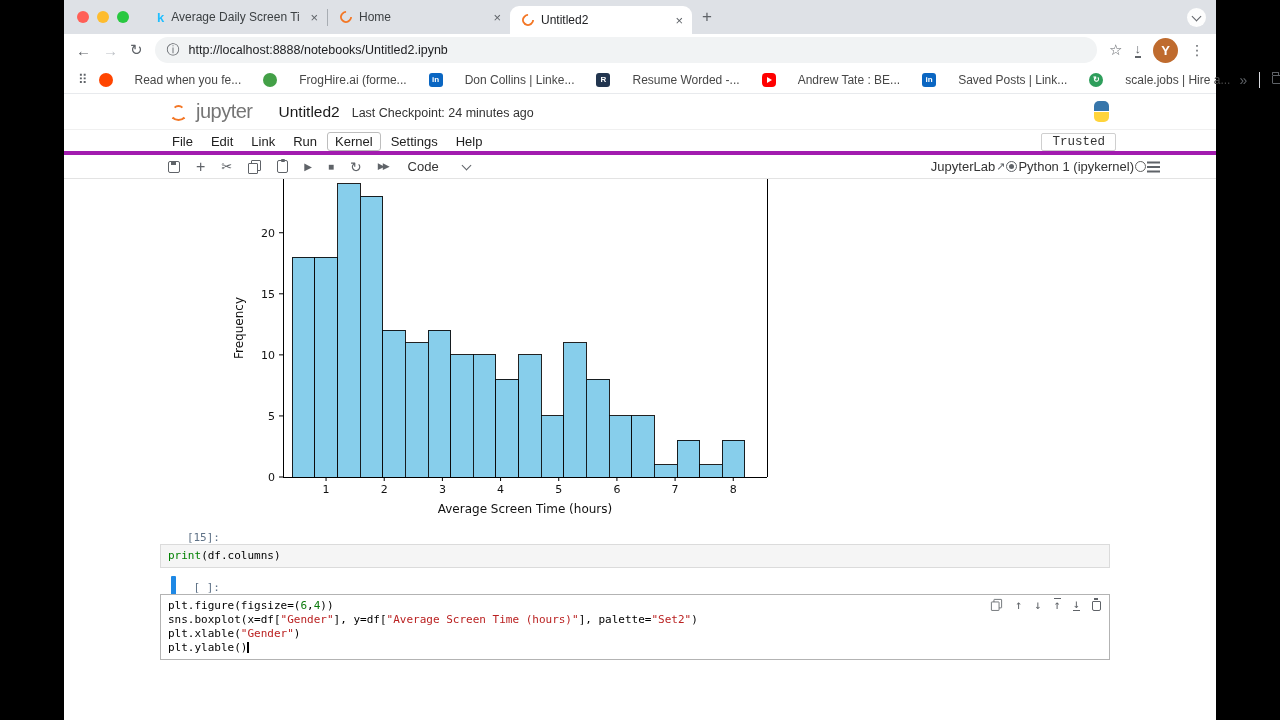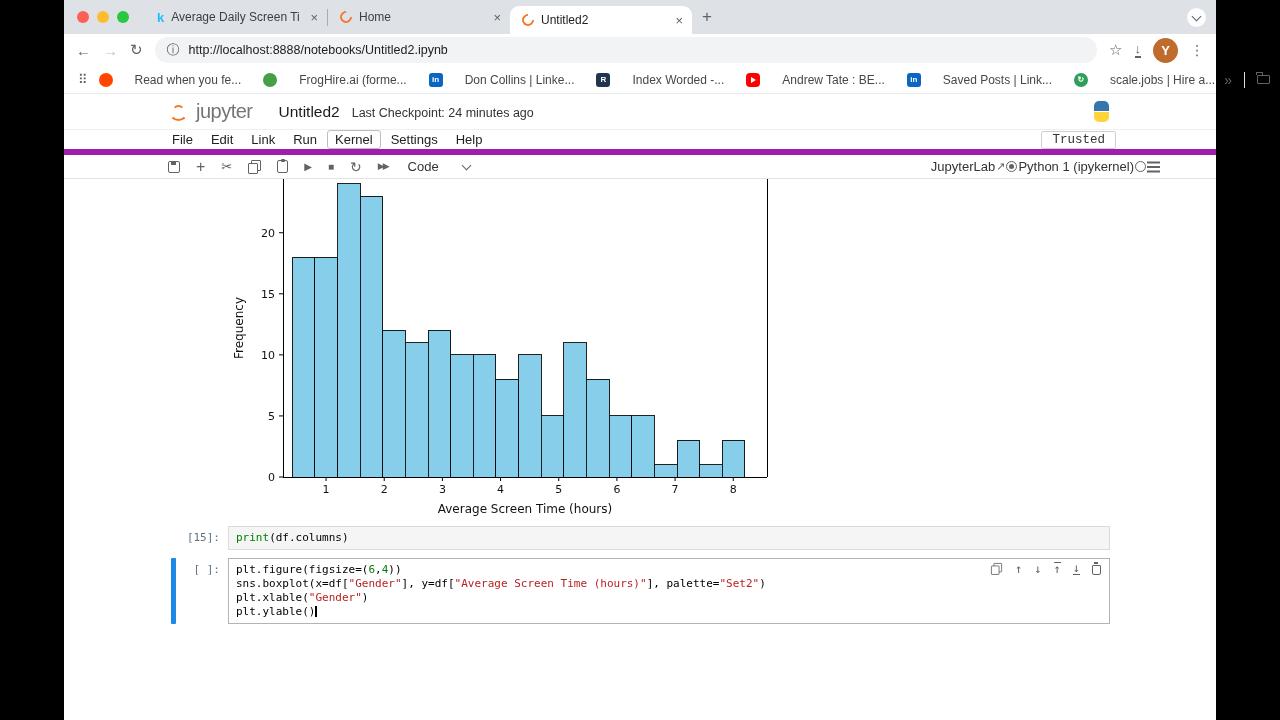--- a/index.html
+++ b/index.html
@@ -77,21 +77,21 @@
   .nbtitle { font-size:15.5px; color:#1a1a1a; margin-left:26px; }
   .checkpoint { font-size:12.5px; color:#333; margin-left:12px; margin-top:2px; }
   .pylogo { position:relative; width:21px; height:21px; margin-left:auto; margin-right:104px; }
   .pylogo::before { content:""; position:absolute; top:0; left:3px; width:15px; height:10px;
                     background:#3776ab; border-radius:5px 5px 0 0; }
   .pylogo::after { content:""; position:absolute; bottom:0; left:3px; width:15px; height:10px;
                    background:#ffd43b; border-radius:0 0 5px 5px; }
 
   
   .menubar { height:25px; display:flex; align-items:flex-end; padding-left:100px; gap:7px;
-             border-bottom:6px solid #a21caf; font-size:13px; color:#212121; }
+             border-bottom:4px solid #a21caf; font-size:13px; color:#212121; }
   .menu-item { padding:2px 8px; border-radius:3px; }
   .menu-item.current { border:1px solid #bdbdbd; padding:1px 7px; }
   .trusted { margin-left:auto; margin-right:100px; border:1px solid #cfcfcf; border-radius:2px;
              padding:1px 10px; font-size:12.5px; color:#333;font-family:Liberation Mono, monospace; }
 
   
   .toolbar { height:24px; border-bottom:1px solid #e3e3e3; display:flex; align-items:center;
              gap:16px; padding-left:104px; color:#5f6368; }
   .tbtn { display:flex; align-items:center; line-height:1; color:#5f6368; }
   .g-plus { font-size:16px; }
@@ -118,21 +118,21 @@
   .i-kstat { width:11px; height:11px; border:1.5px solid #616161; border-radius:50%; }
   .i-burger { width:13px; height:2px; background:#5f6368; box-shadow:0 -4.5px 0 #5f6368, 0 4.5px 0 #5f6368; }
 
   
   .content { position:absolute; left:0; right:0; top:179px; bottom:0; background:#fff; overflow:hidden; }
   .cells { width:950px; margin-left:96px; }
   .figure-output { margin-left:70px; }
   .figure-output svg { display:block; }
   .figure-output text { font-family:"DejaVu Sans", sans-serif; fill:#111; }
 
-  .cell { display:flex; align-items:stretch; }
+  .cell { display:flex; align-items:stretch;flex-direction:column; }
   .cell-print { margin-top:7px; }
   .prompt { width:68px; flex:none; text-align:right; padding:5px 8px 0 0;
             font-family:"DejaVu Sans Mono", monospace; font-size:11px; color:#5f7287; white-space:pre; }
   .inbox { flex:1; border:1px solid #dbdbdb; background:#f5f5f5; padding:4px 7px;
            font-family:"DejaVu Sans Mono", monospace; font-size:11px; line-height:14px; color:#000; }
   .outbox { margin-left:68px; padding:8px 7px 5px; font-family:"DejaVu Sans Mono", monospace;
             font-size:11px; line-height:13.5px; color:#000; }
   .out-line, .code-line { white-space:pre; }
   .tk-p{color:#000} .tk-s{color:#ba2121} .tk-n{color:#0b7a0b} .tk-b{color:#008000}
   .caret { display:inline-block; width:1.4px; height:11px; background:#000; vertical-align:-1.5px; }
@@ -206,21 +206,21 @@
         <div class="bm">
           <span class="bmicon circle" style="background: rgb(67, 160, 71);"></span>
           <span class="bmlabel">FrogHire.ai (forme...</span>
         </div>
         <div class="bm">
           <span class="bmicon square" style="background: rgb(10, 102, 194);">in</span>
           <span class="bmlabel">Don Collins | Linke...</span>
         </div>
         <div class="bm">
           <span class="bmicon square" style="background: rgb(34, 53, 79);">R</span>
-          <span class="bmlabel">Index Worded -...</span>
+          <span class="bmlabel">Resume Worded -...</span>
         </div>
         <div class="bm">
           <span class="bmicon play" style="background: rgb(255, 0, 0);">
             <span class="tri"></span>
           </span>
           <span class="bmlabel">Andrew Tate : BE...</span>
         </div>
         <div class="bm">
           <span class="bmicon square" style="background: rgb(10, 102, 194);">in</span>
           <span class="bmlabel">Saved Posts | Link...</span>

